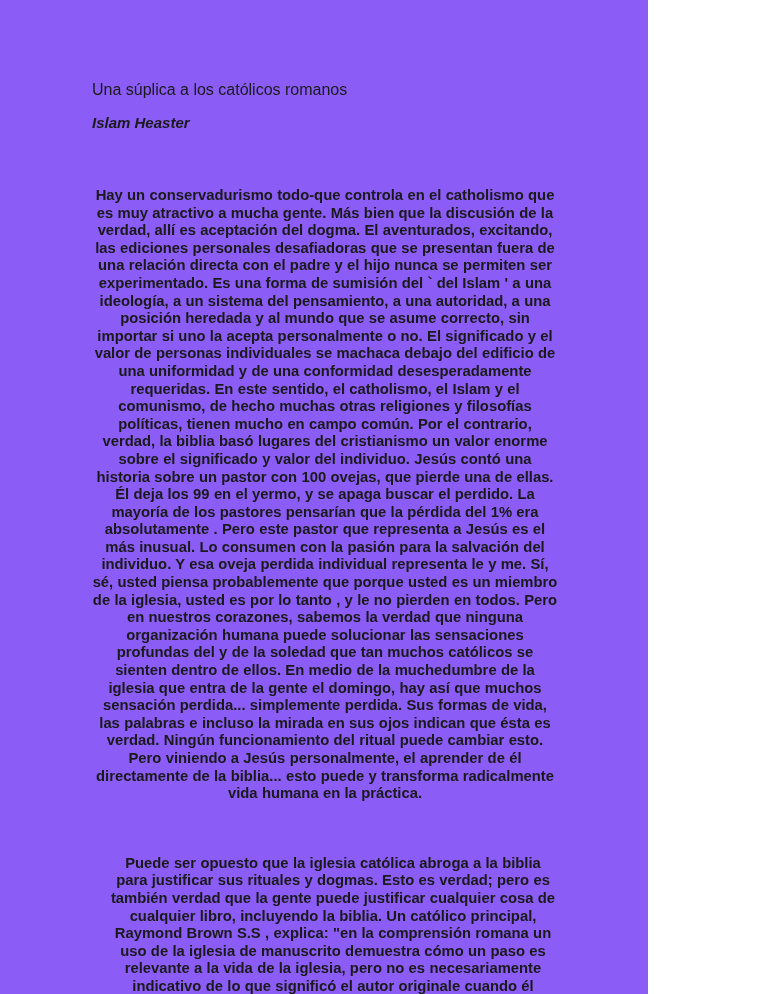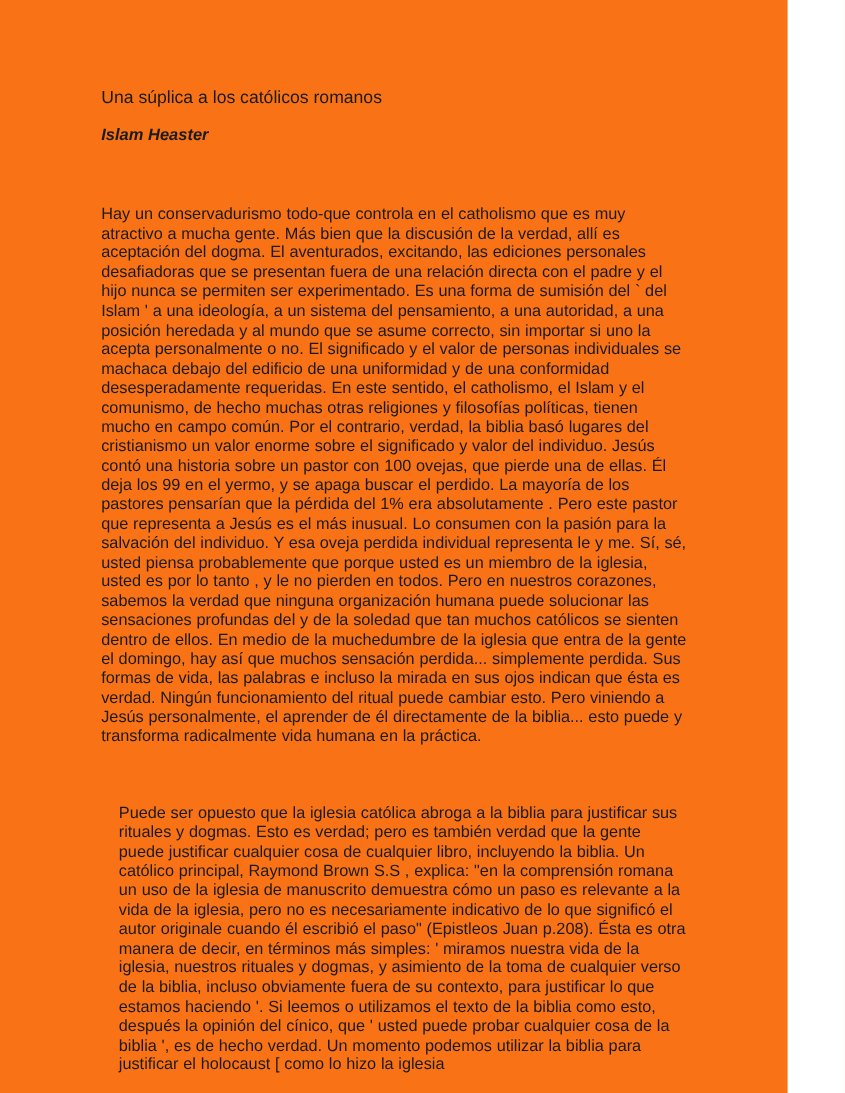--- a/index.html
+++ b/index.html
@@ -2,23 +2,23 @@
 <html><head>
 <meta charset="utf-8">
 <style>
   html, body {
     margin: 0;
     padding: 0;
     background: #ffffff;
   }
   .page {
     position: relative;
-    width: 716px;
+    width: 648px;
     height: 994px;
-    background: #f97316;
+    background: #8b5cf6;
     overflow: hidden;
     box-sizing: border-box;
     padding: 80px 90px 0 92px;
     font-family: "Liberation Sans", "DejaVu Sans", sans-serif;
     color: #1a1a1a;
   }
   .doc-title {
     font-size: 16px;
     font-weight: 400;
     line-height: 20px;
@@ -26,24 +26,24 @@
   }
   .doc-author {
     font-size: 15px;
     font-weight: 700;
     font-style: italic;
     line-height: 18px;
     margin: 14px 0 0 0;
   }
   .body-text {
     font-size: 14.8px;
-    font-weight: 400;
+    font-weight: 700;
     line-height: 17.6px;
     margin: 0;
-    text-align: left;
+    text-align: center;
     word-spacing: 0.2px;
   }
   .para-1 {
     margin-top: 55px;
   }
   .para-2 {
     margin-top: 52px;
     margin-left: 16px;
   }
 </style>

